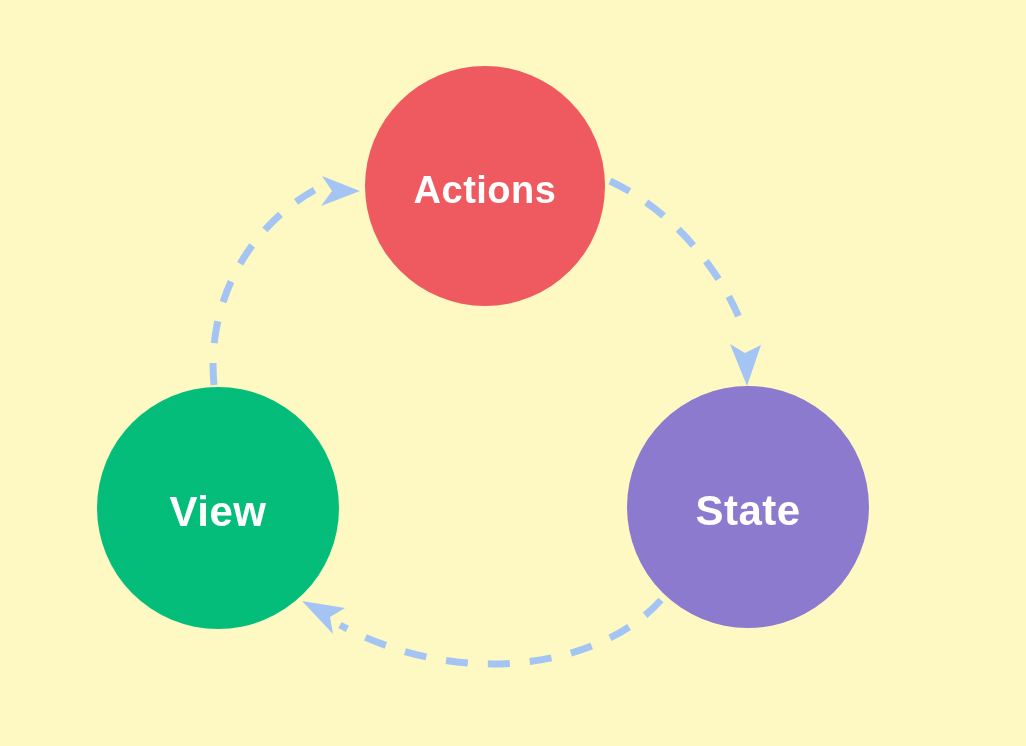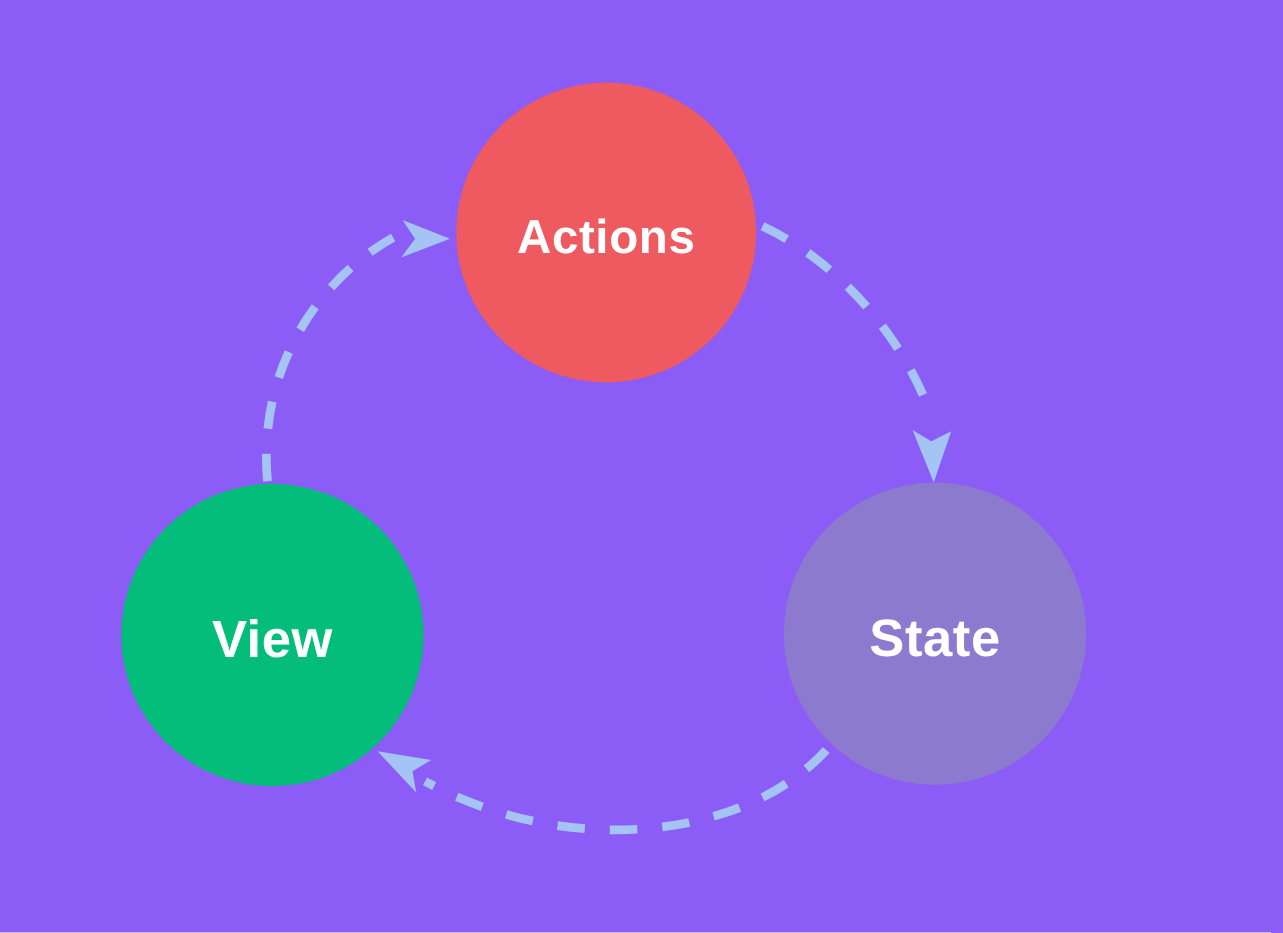--- a/index.html
+++ b/index.html
@@ -10,21 +10,21 @@
   body {
     width: 1026px;
     height: 746px;
     overflow: hidden;
     font-family: "Liberation Sans", sans-serif;
   }
   #diagram-root {
     position: relative;
     width: 1026px;
     height: 746px;
-    background: #8b5cf6;
+    background: #fef9c3;
   }
   #flow-svg {
     position: absolute;
     left: 0;
     top: 0;
     width: 1026px;
     height: 746px;
   }
   .node-label {
     font-family: "Liberation Sans", sans-serif;

